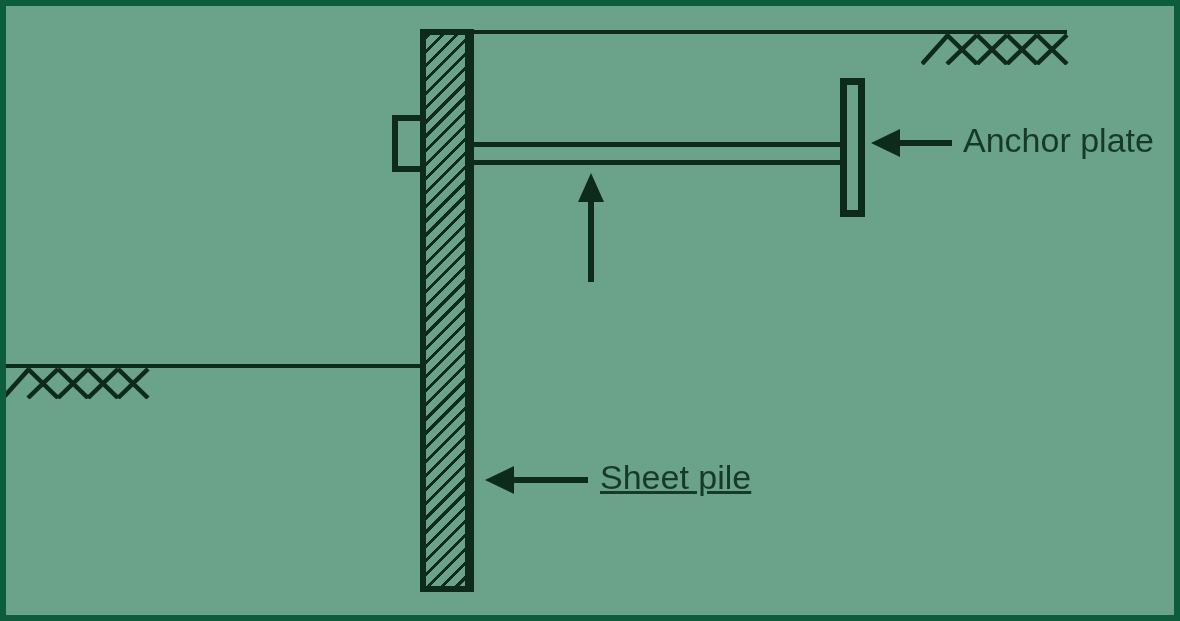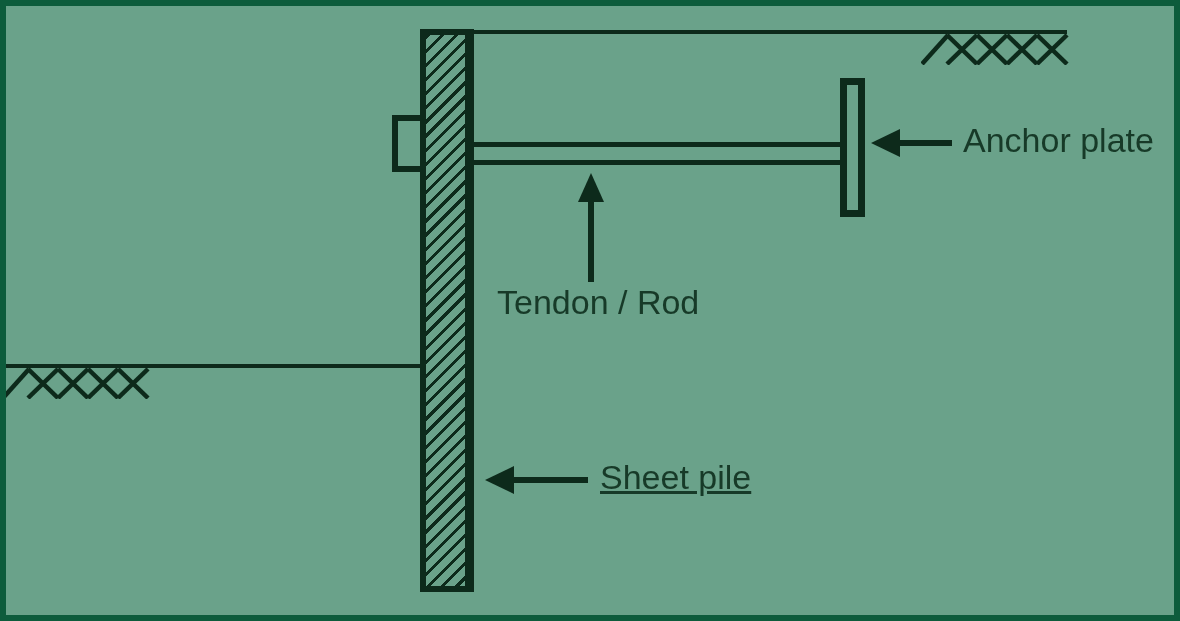--- a/index.html
+++ b/index.html
@@ -132,21 +132,20 @@
 
   <div class="abs waler"></div>
 
   <div class="abs line tendon-line tendon-upper"></div>
   <div class="abs line tendon-line tendon-lower"></div>
 
   <div class="abs anchor-plate"></div>
 
   <div class="abs arrow-head up" style="left:578px; top:173px;"></div>
   <div class="abs line arrow-shaft-v" style="left:588px; top:198px; height:84px;"></div>
-  <div class="abs label" style="left:497px; top:285px;">Tendon / Rod</div>
 
   <div class="abs arrow-head left" style="left:871px; top:129px;"></div>
   <div class="abs line arrow-shaft-h" style="left:898px; top:140px; width:54px;"></div>
   <div class="abs label" style="left:963px; top:123px;">Anchor plate</div>
 
   <div class="abs arrow-head left" style="left:485px; top:466px;"></div>
   <div class="abs line arrow-shaft-h" style="left:512px; top:477px; width:76px;"></div>
   <div class="abs label" style="left:600px; top:460px;text-decoration:underline;">Sheet pile</div>
 
 </div>

